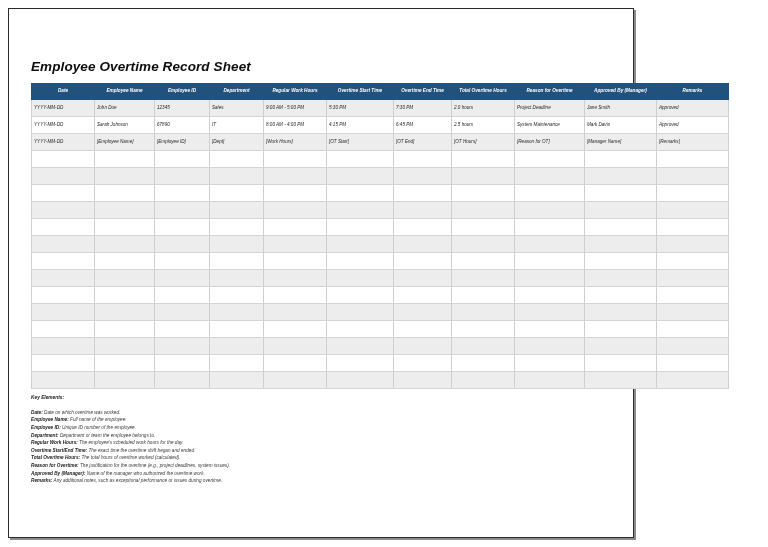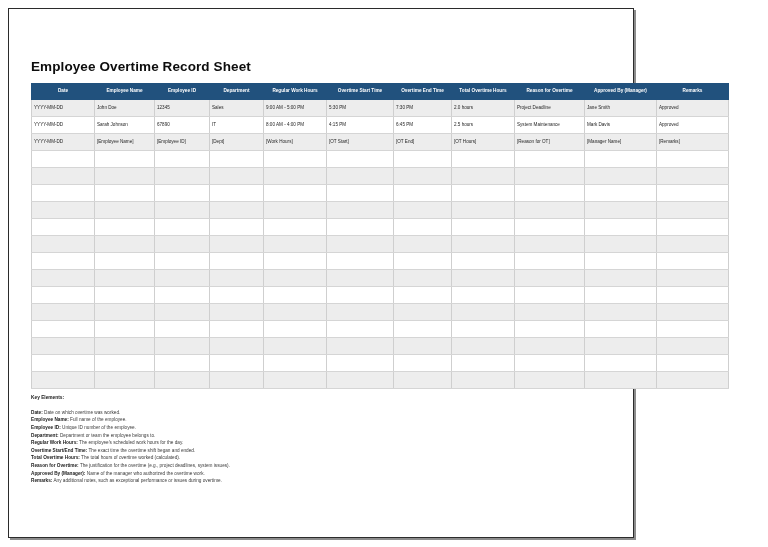--- a/index.html
+++ b/index.html
@@ -19,20 +19,21 @@
   #page-sheet {
     position: absolute;
     left: 8px;
     top: 8px;
     width: 626px;
     height: 530px;
     background: #ffffff;
     border: 1px solid #2b2b2b;
     box-sizing: border-box;
     box-shadow: 2px 2px 0 rgba(0,0,0,0.45);
+    font-style: italic;
   }
 
   
   #doc-title {
     position: absolute;
     left: 22px;
     top: 50px;
     font-size: 13.5px;
     font-weight: bold;
     color: #0d0d0d;

